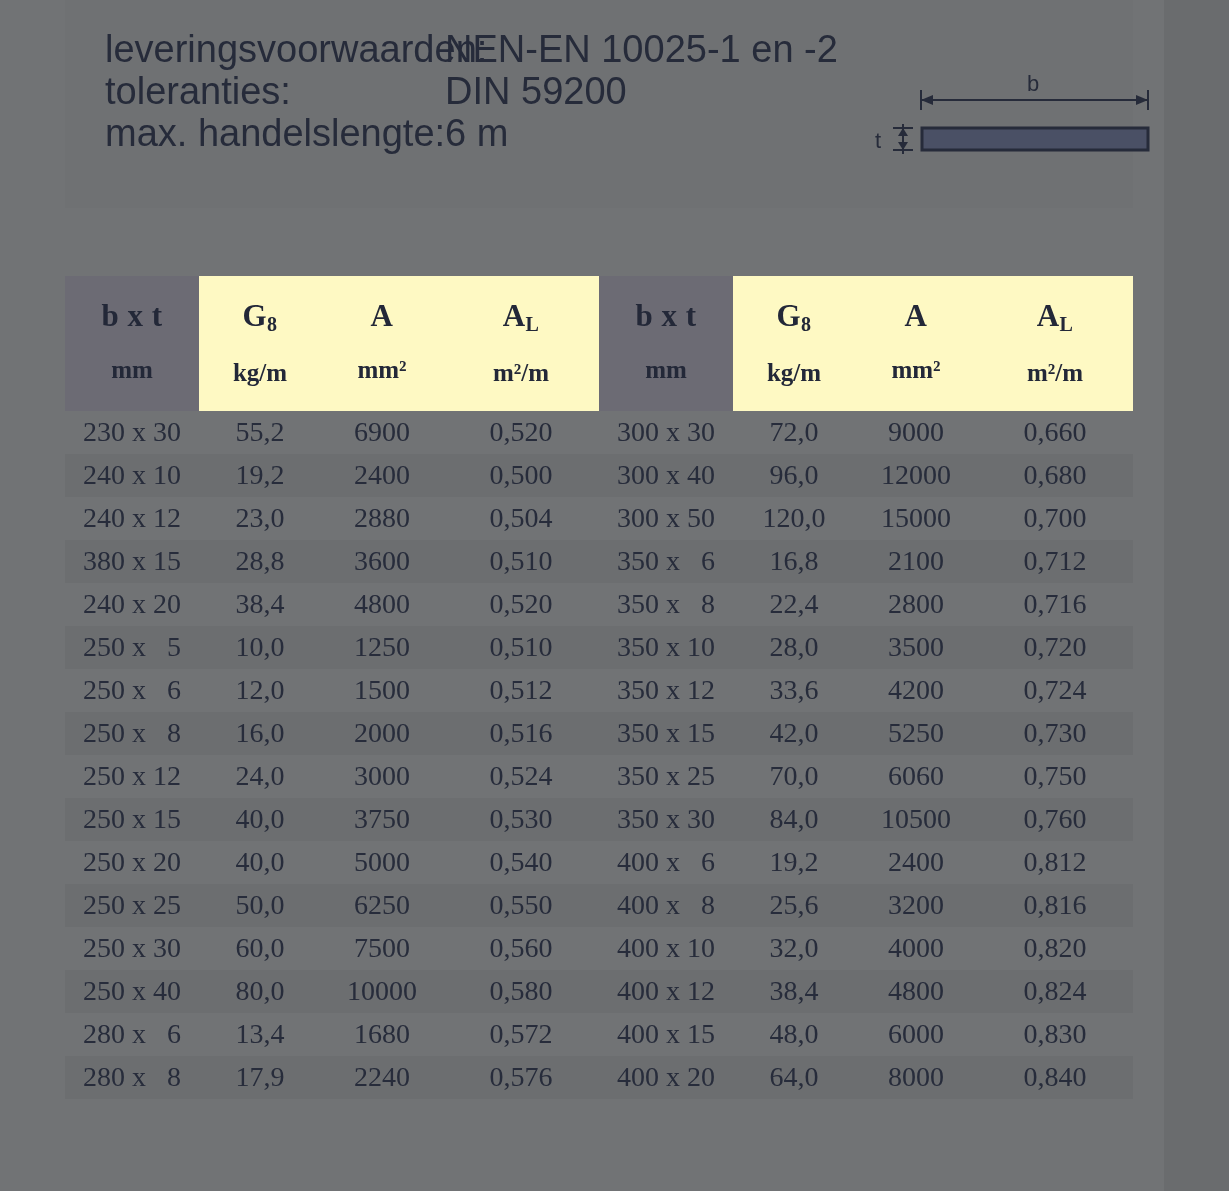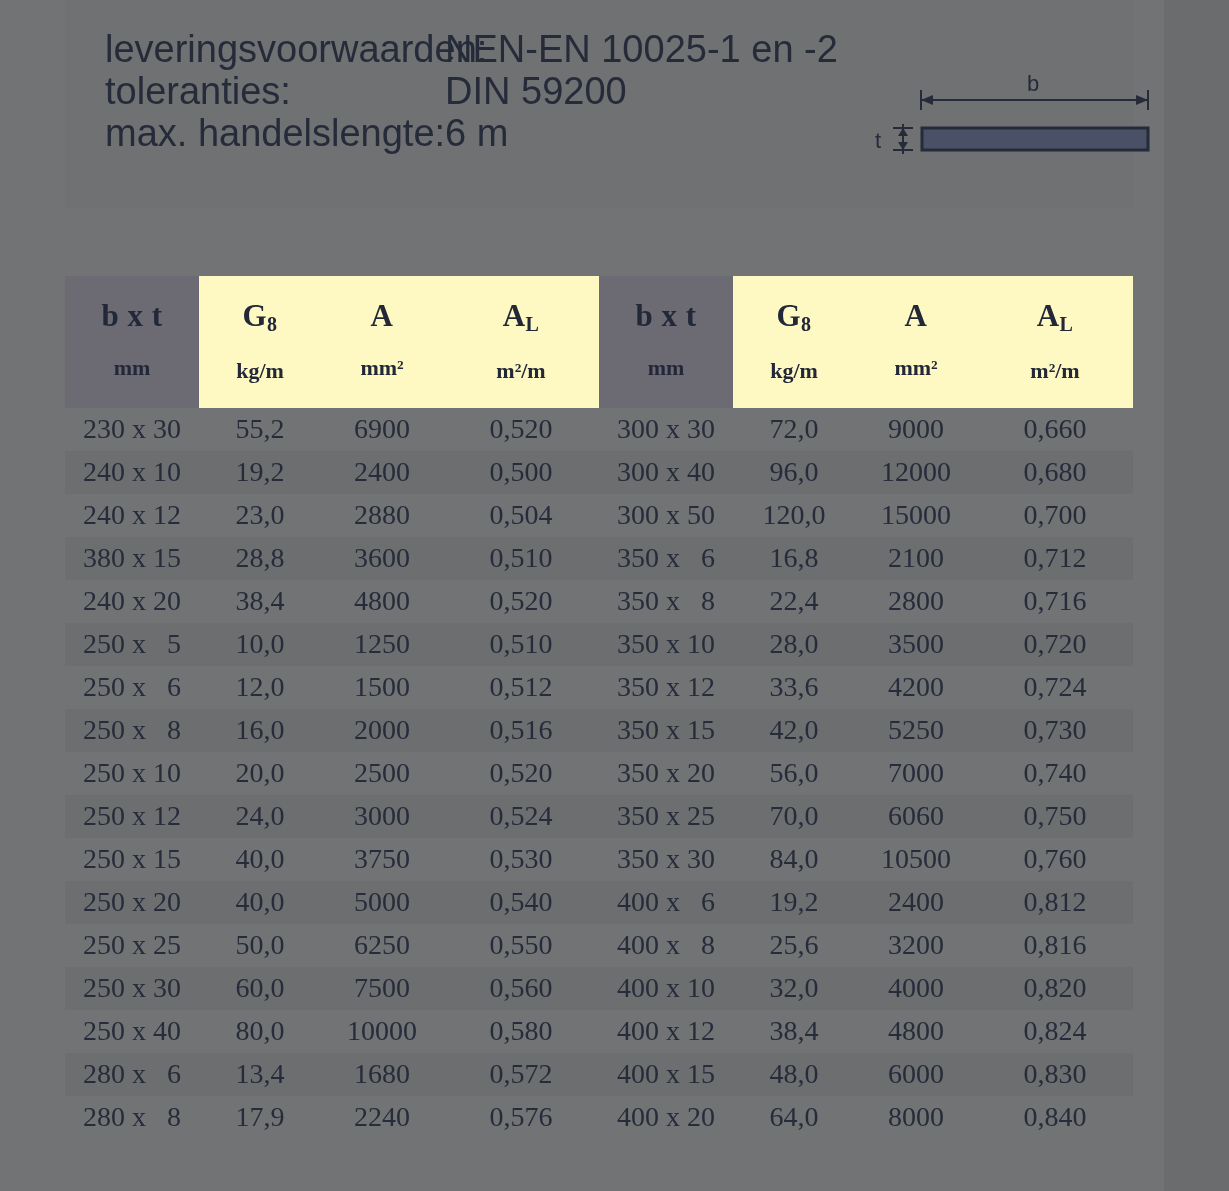--- a/index.html
+++ b/index.html
@@ -100,21 +100,21 @@
     vertical-align: top;
   }
   thead th .hd-sym {
     font-size: 31px;
     line-height: 1;
     padding-top: 24px;
     display: block;
     letter-spacing: 0.5px;
   }
   thead th .hd-unit {
-    font-size: 22px;
+    font-size: 25px;
     line-height: 1;
     padding-top: 26px;
     padding-bottom: 26px;
     display: block;
     font-weight: bold;
   }
   thead th sub {
     font-size: 20px;
     vertical-align: -0.25em;
   }
@@ -303,30 +303,20 @@
             <td class="col-bxt">250 x   8</td>
             <td>16,0</td>
             <td>2000</td>
             <td>0,516</td>
             <td class="col-bxt">350 x 15</td>
             <td>42,0</td>
             <td>5250</td>
             <td>0,730</td>
           </tr>
           <tr>
-            <td class="col-bxt">250 x 10</td>
-            <td>20,0</td>
-            <td>2500</td>
-            <td>0,520</td>
-            <td class="col-bxt">350 x 20</td>
-            <td>56,0</td>
-            <td>7000</td>
-            <td>0,740</td>
-          </tr>
-          <tr>
             <td class="col-bxt">250 x 12</td>
             <td>24,0</td>
             <td>3000</td>
             <td>0,524</td>
             <td class="col-bxt">350 x 25</td>
             <td>70,0</td>
             <td>6060</td>
             <td>0,750</td>
           </tr>
           <tr>

